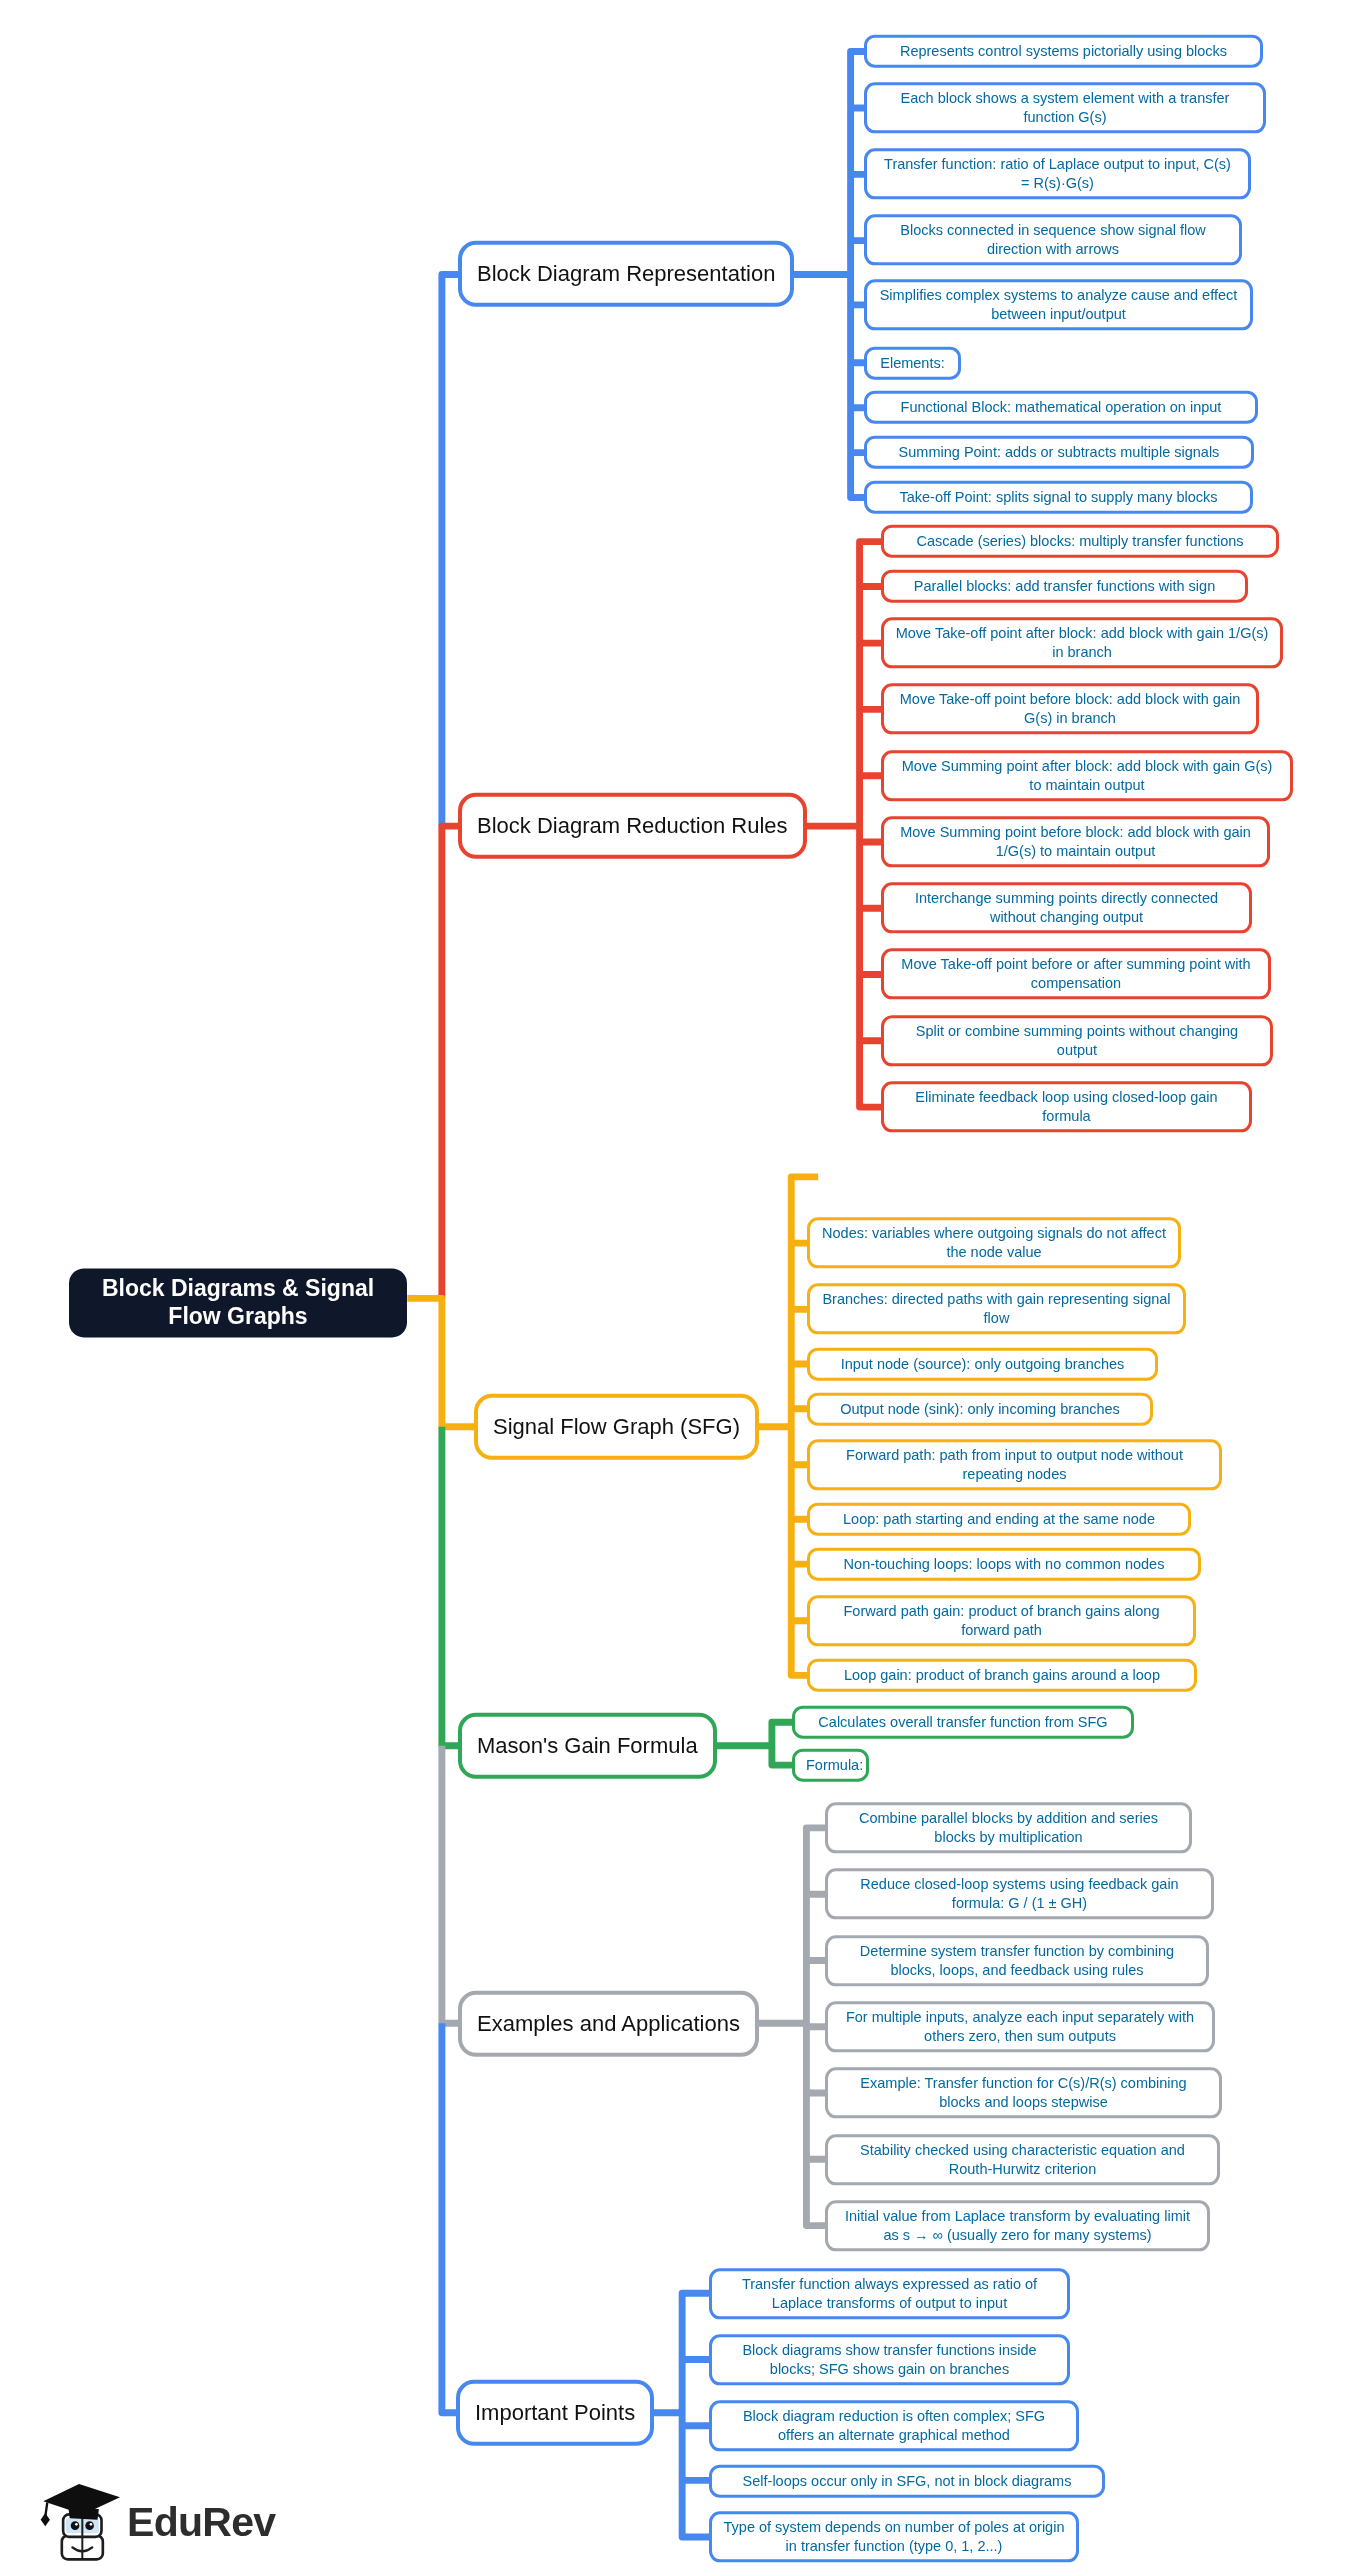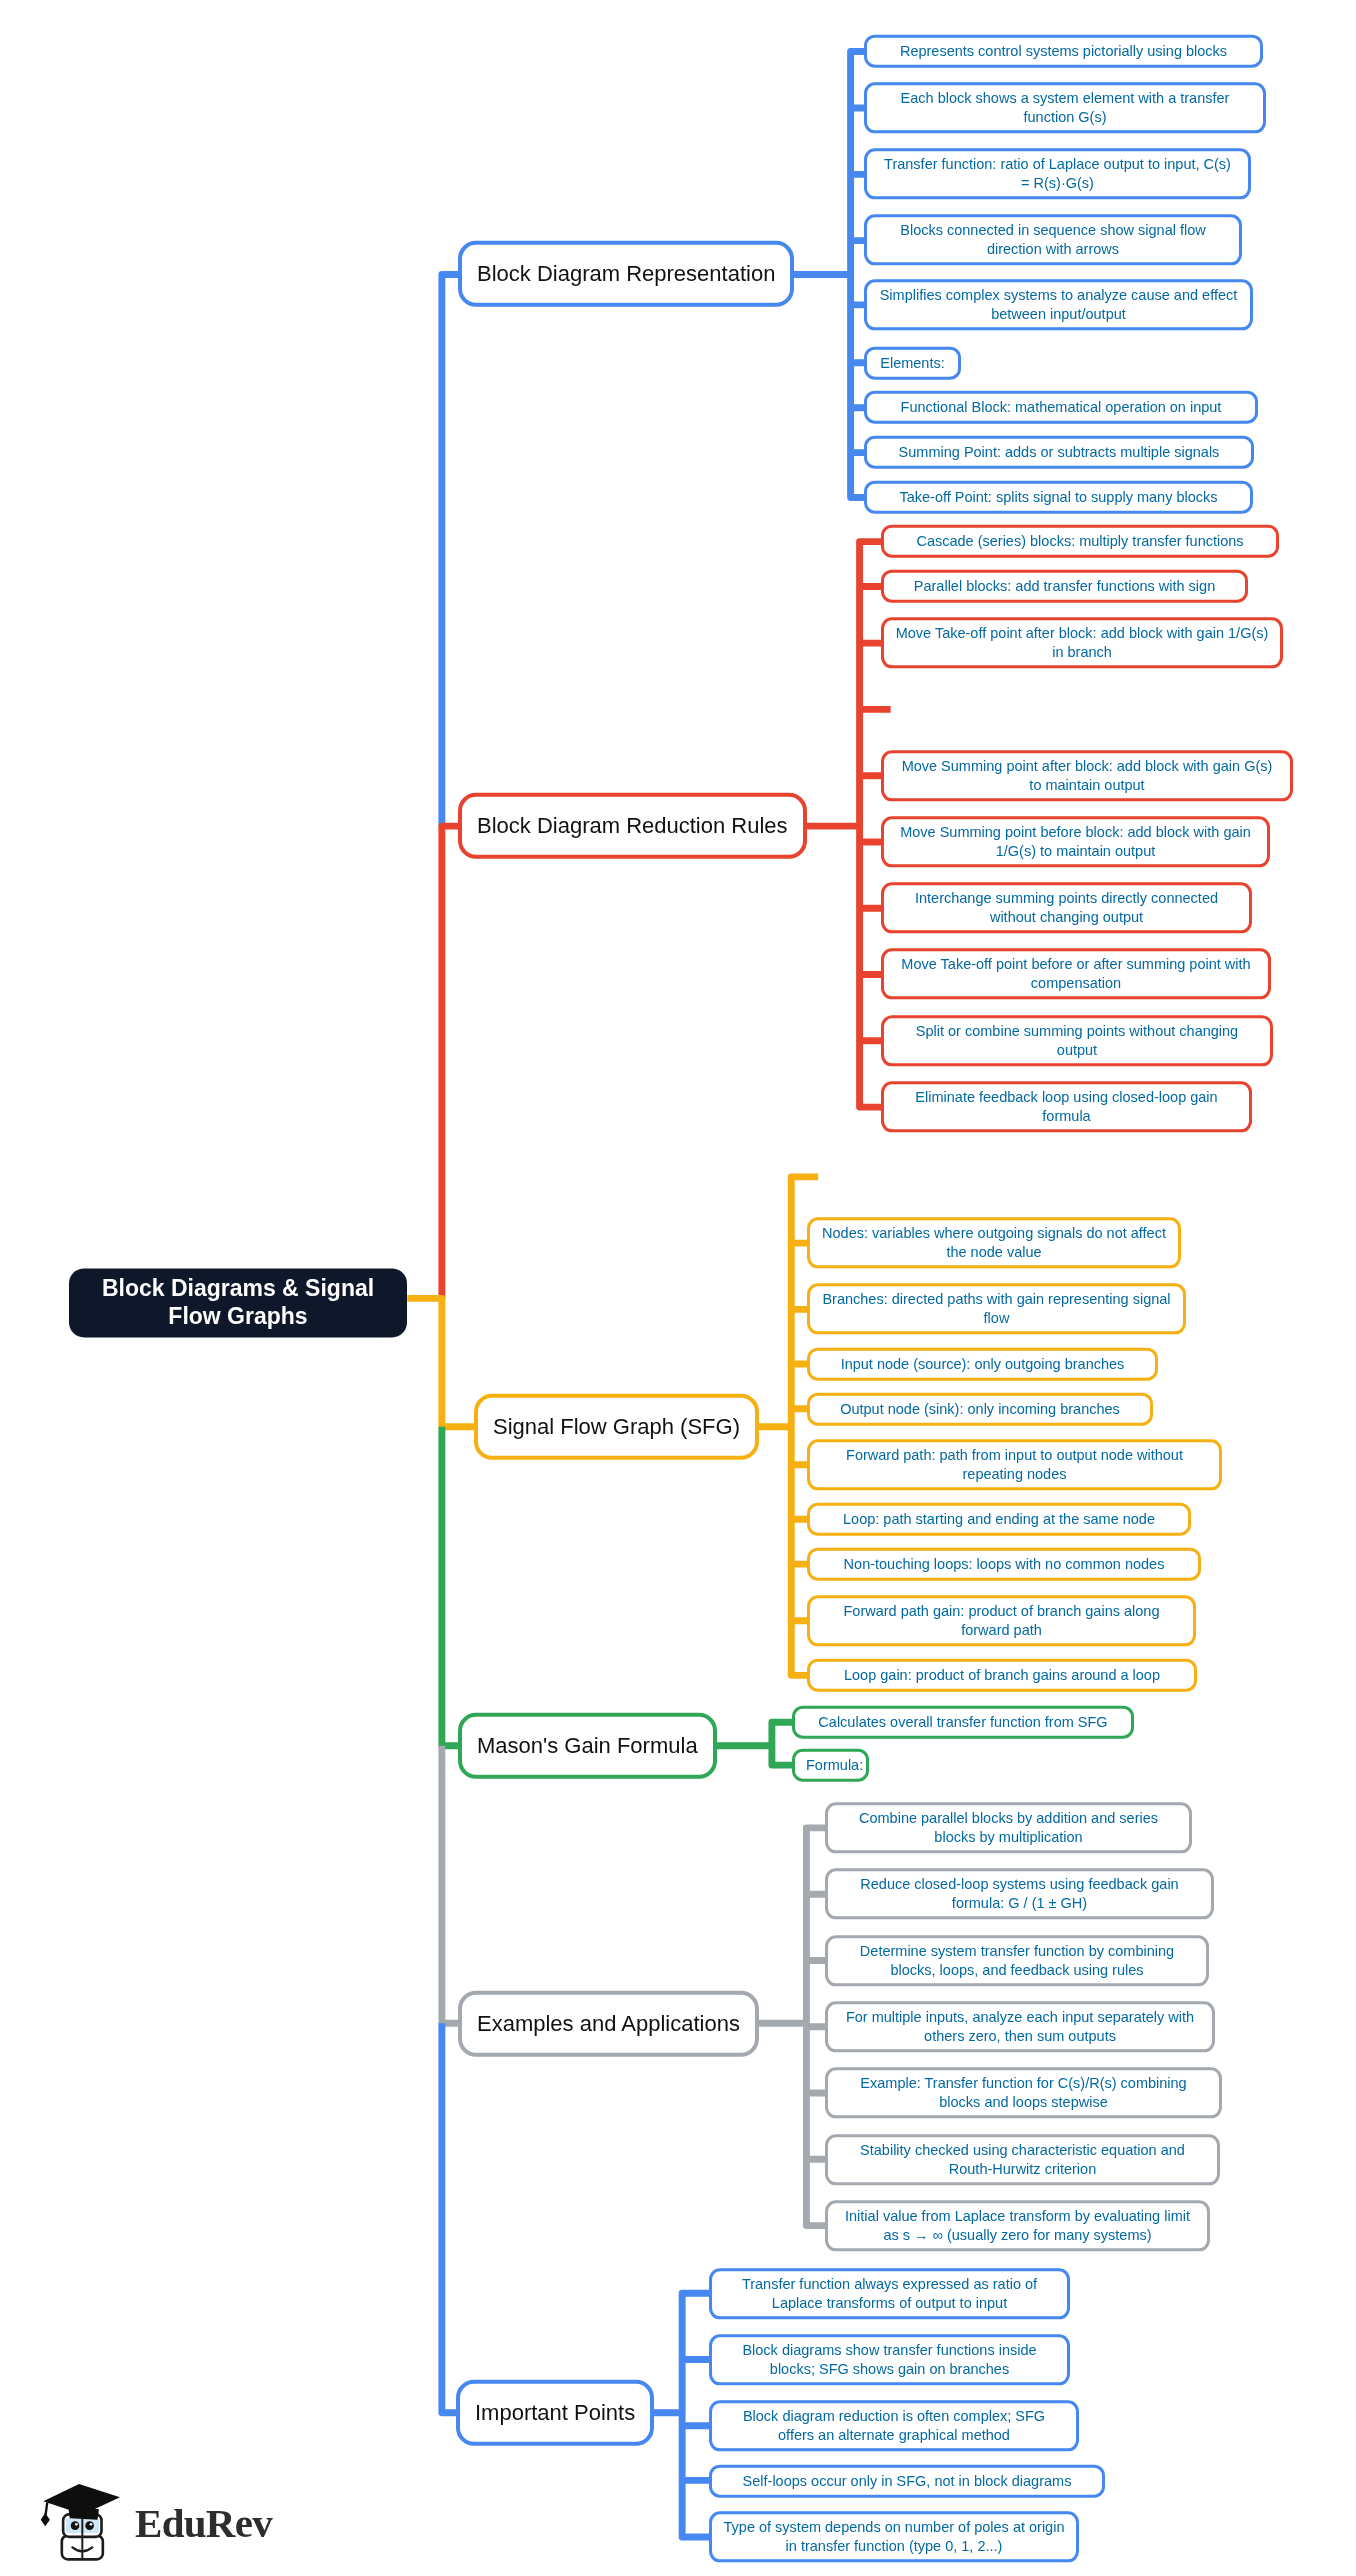--- a/index.html
+++ b/index.html
@@ -12,22 +12,22 @@
         padding:4.1px 11px;text-align:center;color:#0369a1;}
   .label{border:4.1px solid #000;border-radius:18px;font-size:22px;line-height:1.2;
          padding:16px 15px;white-space:nowrap;color:#111;width:max-content;}
   .root{background:#0f172a;color:#ffffff;border-radius:15px;font-size:23px;font-weight:bold;
         line-height:1.2;text-align:center;padding:7px 12.4px;z-index:3;}
   .c-blue{border-color:#4687f0;}
   .c-red{border-color:#e7432e;}
   .c-yellow{border-color:#f7b011;}
   .c-green{border-color:#2fa756;}
   .c-gray{border-color:#a4a9af;}
-  .footer{position:absolute;display:flex;align-items:center;gap:11px;z-index:2;
-          transform:translateY(-50%);font-family:Liberation Serif, serif;}
+  .footer{position:absolute;display:flex;align-items:center;gap:3px;z-index:2;
+          transform:translateY(-50%);}
   .footer .wordmark{font-size:41px;font-weight:bold;color:#2d2d2d;letter-spacing:-0.7px;}
 </style>
 </head>
 <body>
 
 <div id="canvas">
 
   <svg id="wires" width="1356" height="2576" viewBox="0 0 1964 3730">
     <path d="M640,1196 V397 H1232 M1270,74 H1232 V720 H1270 M1232,156 H1270 M1232,252 H1270 M1232,348 H1270 M1232,441 H1270 M1232,525 H1270 M1232,590 H1270 M1232,655 H1270" stroke="#4687f0"></path>
     <path d="M640,1880 V1196 H1245 M1290,784 H1245 V1603 H1290 M1245,849 H1290 M1245,931 H1290 M1245,1027 H1290 M1245,1123 H1290 M1245,1219 H1290 M1245,1315 H1290 M1245,1411 H1290 M1245,1507 H1290" stroke="#e7432e"></path>
@@ -52,20 +52,21 @@
   <div class="node leaf c-blue" style="left:864px;top:240px;width:378px">Blocks connected in sequence show signal flow direction with arrows</div>
   <div class="node leaf c-blue" style="left:864px;top:305px;width:389px">Simplifies complex systems to analyze cause and effect between input/output</div>
   <div class="node leaf c-blue" style="left:864px;top:363px;width:97px">Elements:</div>
   <div class="node leaf c-blue" style="left:864px;top:407px;width:394px">Functional Block: mathematical operation on input</div>
   <div class="node leaf c-blue" style="left:864px;top:452px;width:390px">Summing Point: adds or subtracts multiple signals</div>
   <div class="node leaf c-blue" style="left:864px;top:497px;width:389px">Take-off Point: splits signal to supply many blocks</div>
 
   <div class="node leaf c-red" style="left:881px;top:541px;width:398px">Cascade (series) blocks: multiply transfer functions</div>
   <div class="node leaf c-red" style="left:881px;top:586px;width:367px">Parallel blocks: add transfer functions with sign</div>
   <div class="node leaf c-red" style="left:881px;top:643px;width:402px">Move Take-off point after block: add block with gain 1/G(s) in branch</div>
+  <div class="node leaf c-red" style="left:881px;top:709px;width:378px">Move Take-off point before block: add block with gain G(s) in branch</div>
   <div class="node leaf c-red" style="left:881px;top:776px;width:412px">Move Summing point after block: add block with gain G(s) to maintain output</div>
   <div class="node leaf c-red" style="left:881px;top:842px;width:389px">Move Summing point before block: add block with gain 1/G(s) to maintain output</div>
   <div class="node leaf c-red" style="left:881px;top:908px;width:371px">Interchange summing points directly connected without changing output</div>
   <div class="node leaf c-red" style="left:881px;top:974px;width:390px">Move Take-off point before or after summing point with compensation</div>
   <div class="node leaf c-red" style="left:881px;top:1041px;width:392px">Split or combine summing points without changing output</div>
   <div class="node leaf c-red" style="left:881px;top:1107px;width:371px">Eliminate feedback loop using closed-loop gain formula</div>
 
   <div class="node leaf c-yellow" style="left:807px;top:1243px;width:374px">Nodes: variables where outgoing signals do not affect the node value</div>
   <div class="node leaf c-yellow" style="left:807px;top:1309px;width:379px">Branches: directed paths with gain representing signal flow</div>
   <div class="node leaf c-yellow" style="left:807px;top:1364px;width:351px">Input node (source): only outgoing branches</div>

